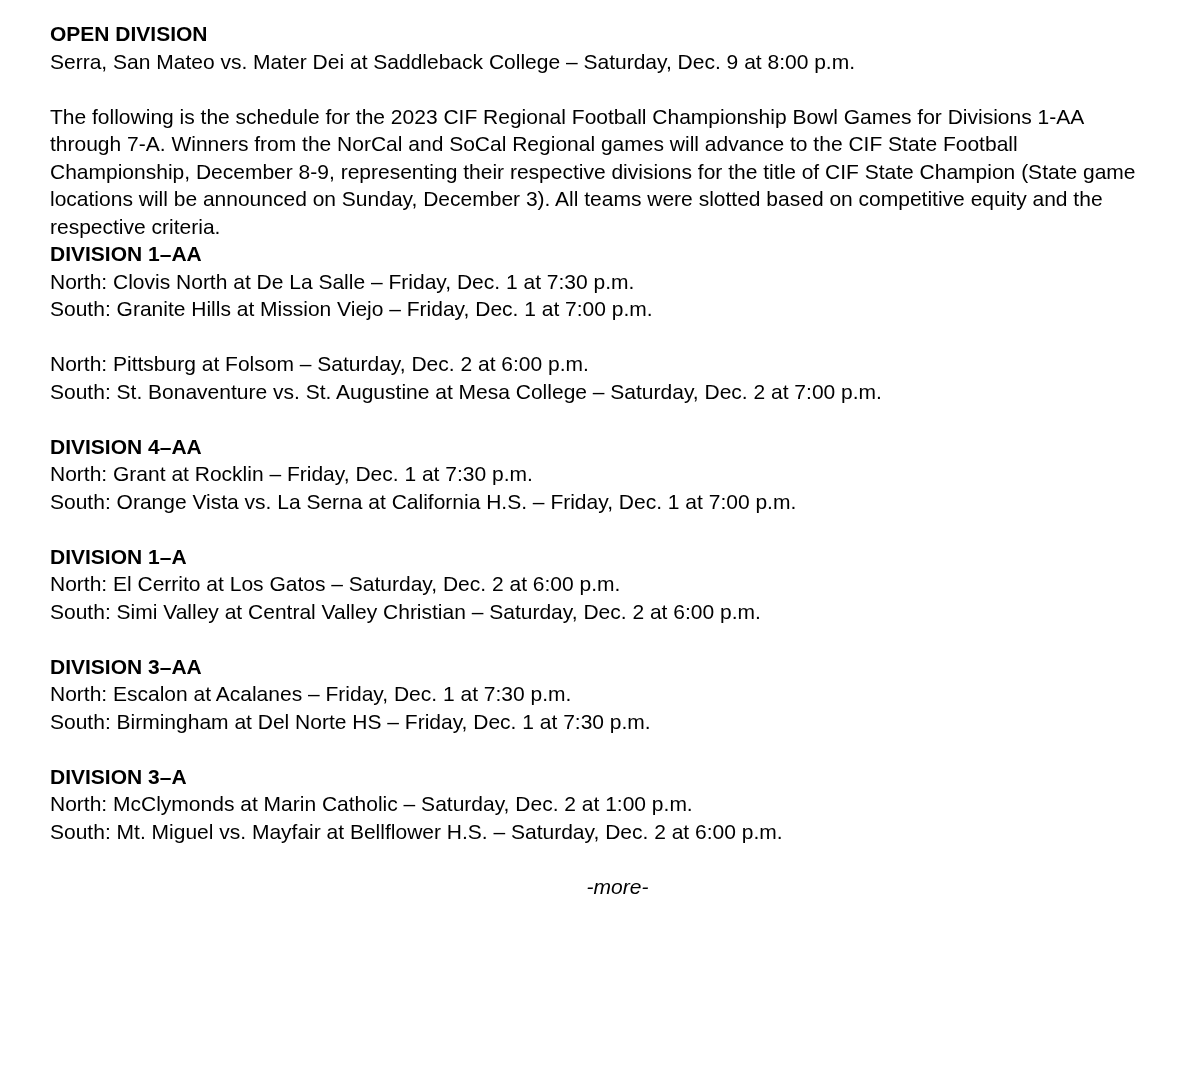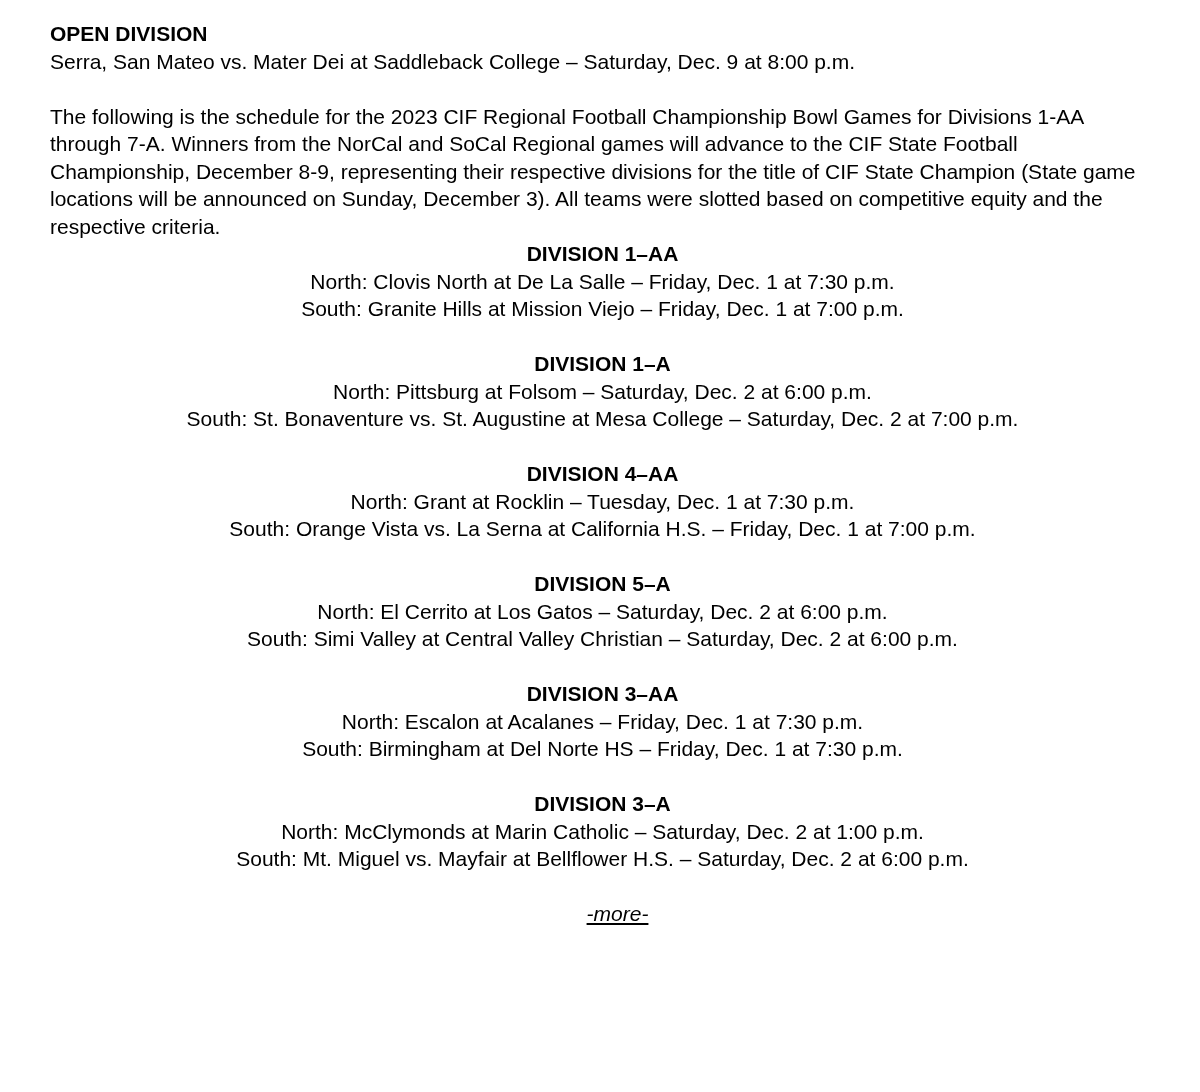--- a/index.html
+++ b/index.html
@@ -23,26 +23,25 @@
     line-height: 27.5px;
   }
   .doc p, .doc h1, .doc h2 {
     margin: 0;
     font-size: 21px;
     line-height: 27.5px;
   }
   .bold { font-weight: bold; }
   .block { margin-bottom: 27.5px; }
   .intro { max-width: 1112px; }
-  .division { margin-bottom: 27.5px; text-align: center; }
+  .division { margin-bottom: 27.5px; }
   .more {
     text-align: center;
     font-style: italic;
     padding-left: 30px;
-    text-decoration: underline;
   }
 </style>
 </head>
 <body>
 
 <div class="doc">
 
   <section class="block">
     <h1 class="bold">OPEN DIVISION</h1>
     <p>Serra, San Mateo vs. Mater Dei at Saddleback College – Saturday, Dec. 9 at 8:00 p.m.</p>
@@ -51,33 +50,32 @@
   <p class="block intro">The following is the schedule for the 2023 CIF Regional Football Championship Bowl Games for Divisions 1-AA through 7-A. Winners from the NorCal and SoCal Regional games will advance to the CIF State Football Championship, December 8-9, representing their respective divisions for the title of CIF State Champion (State game locations will be announced on Sunday, December 3). All teams were slotted based on competitive equity and the respective criteria.</p>
 
   <div id="divisions">
   <section class="division">
     <h2 class="bold division-title">DIVISION 1–AA</h2>
     <p class="game-line">North: Clovis North at De La Salle – Friday, Dec. 1 at 7:30 p.m.</p>
     <p class="game-line">South: Granite Hills at Mission Viejo – Friday, Dec. 1 at 7:00 p.m.</p>
   </section>
 
   <section class="division">
-    <h2 class="bold division-title">DIVISION 1–A</h2>
     <p class="game-line">North: Pittsburg at Folsom – Saturday, Dec. 2 at 6:00 p.m.</p>
     <p class="game-line">South: St. Bonaventure vs. St. Augustine at Mesa College – Saturday, Dec. 2 at 7:00 p.m.</p>
   </section>
 
   <section class="division">
     <h2 class="bold division-title">DIVISION 4–AA</h2>
-    <p class="game-line">North: Grant at Rocklin – Tuesday, Dec. 1 at 7:30 p.m.</p>
+    <p class="game-line">North: Grant at Rocklin – Friday, Dec. 1 at 7:30 p.m.</p>
     <p class="game-line">South: Orange Vista vs. La Serna at California H.S. – Friday, Dec. 1 at 7:00 p.m.</p>
   </section>
 
   <section class="division">
-    <h2 class="bold division-title">DIVISION 5–A</h2>
+    <h2 class="bold division-title">DIVISION 1–A</h2>
     <p class="game-line">North: El Cerrito at Los Gatos – Saturday, Dec. 2 at 6:00 p.m.</p>
     <p class="game-line">South: Simi Valley at Central Valley Christian – Saturday, Dec. 2 at 6:00 p.m.</p>
   </section>
 
   <section class="division">
     <h2 class="bold division-title">DIVISION 3–AA</h2>
     <p class="game-line">North: Escalon at Acalanes – Friday, Dec. 1 at 7:30 p.m.</p>
     <p class="game-line">South: Birmingham at Del Norte HS – Friday, Dec. 1 at 7:30 p.m.</p>
   </section>
 

